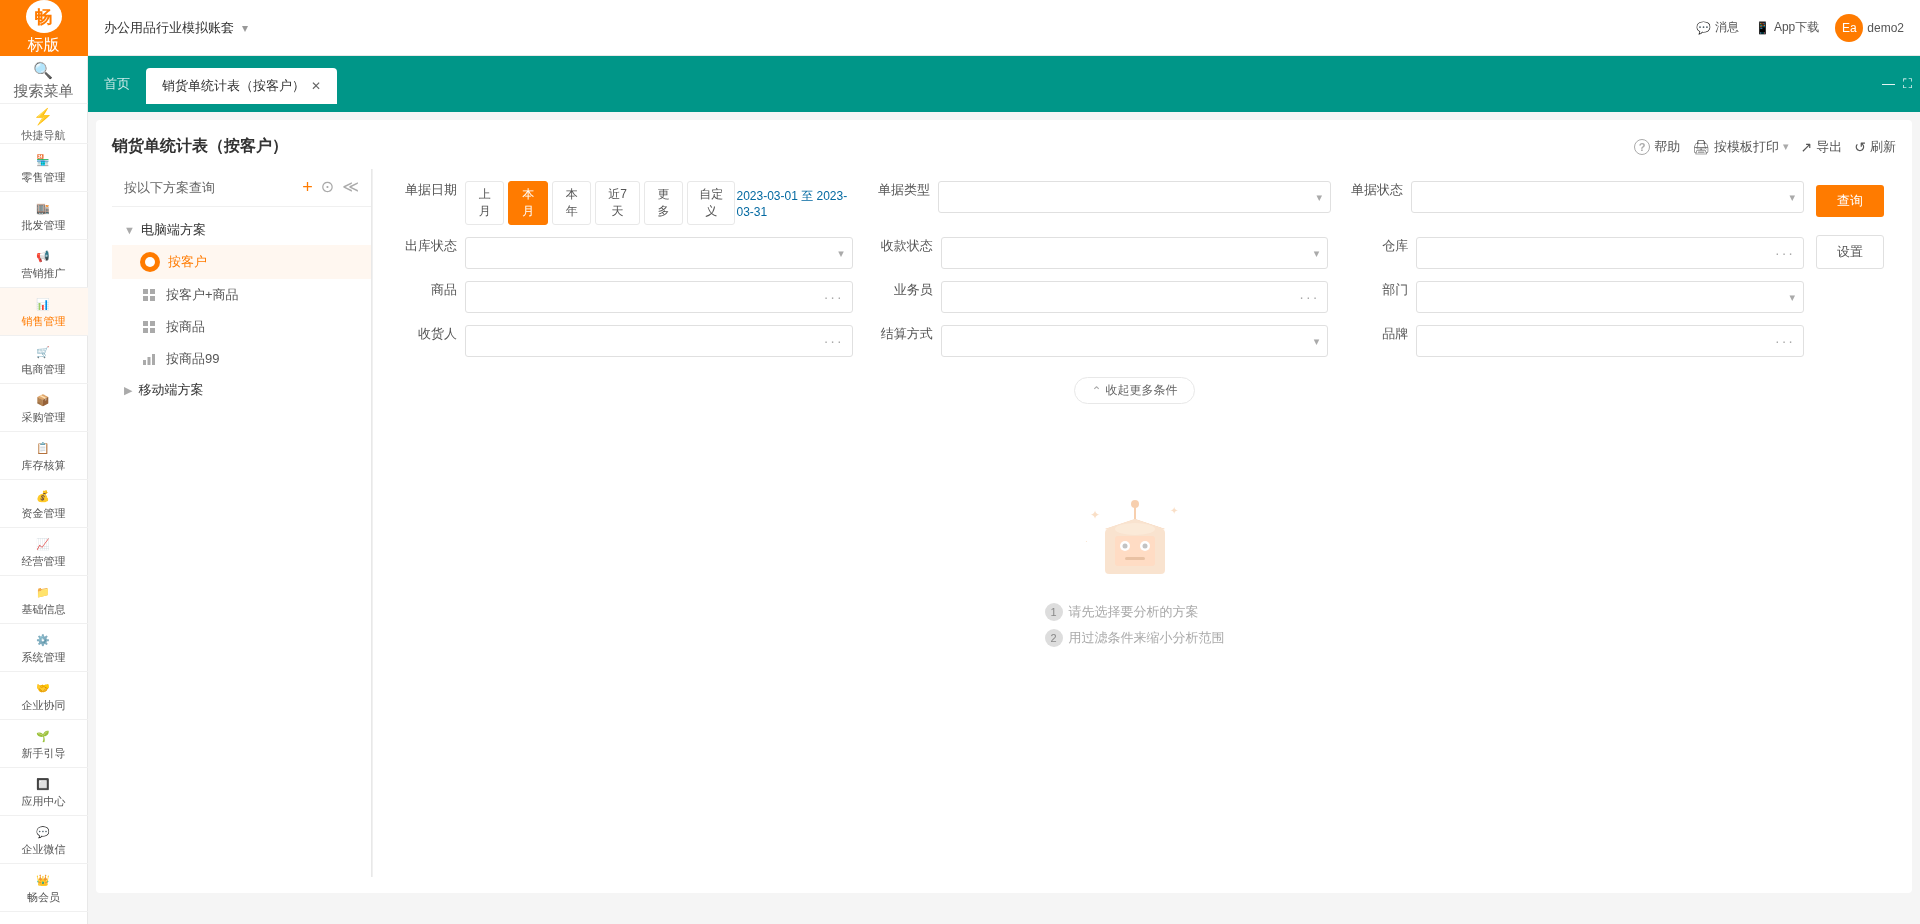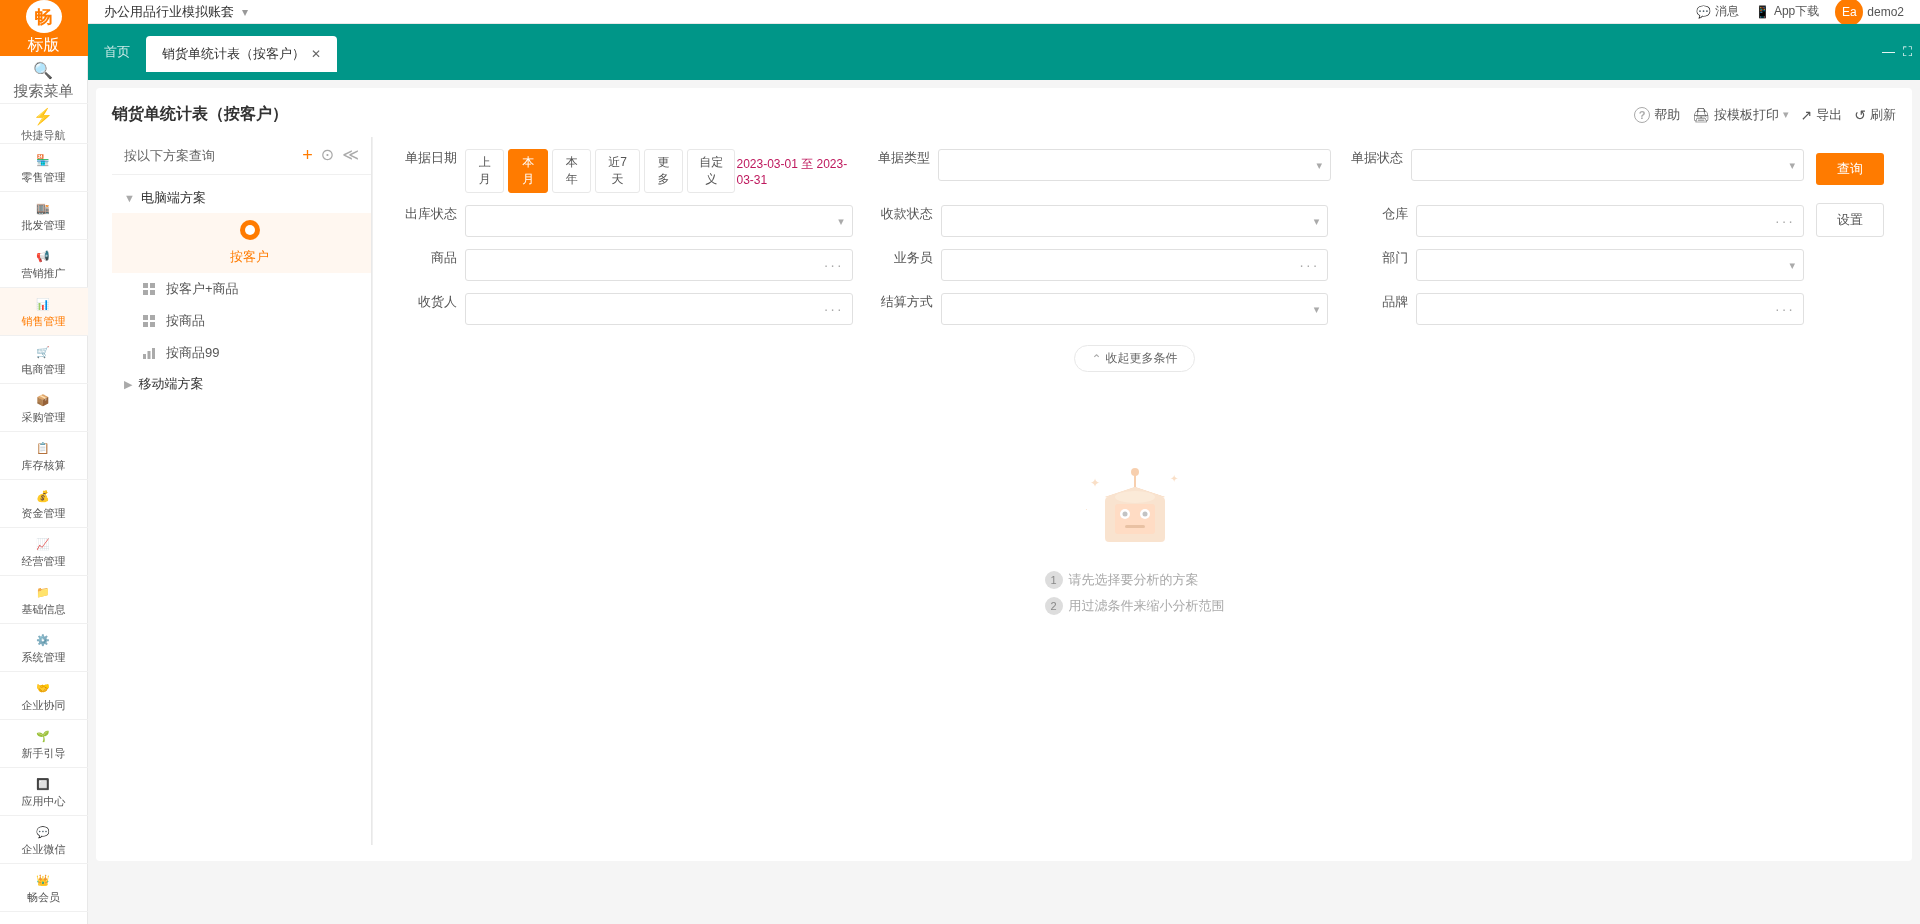--- a/index.html
+++ b/index.html
@@ -19,21 +19,21 @@
     .sidebar-item span { font-size: 11px; color: #555; margin-top: 3px; }
     .sidebar-item.active { background: #fff7f0; }
     .sidebar-item.active span { color: #ff7b00; }
     .sidebar-item-icon { font-size: 18px; color: #888; }
     .sidebar-item.active .sidebar-item-icon { color: #ff7b00; }
 
     
     .main-area { flex: 1; display: flex; flex-direction: column; height: 924px; overflow: hidden; }
 
     
-    .top-header { height: 24px; background: #fff; display: flex; align-items: center; justify-content: space-between; padding: 0 16px; border-bottom: 1px solid #e8e8e8; flex-shrink: 0; }
+    .top-header { height: 56px; background: #fff; display: flex; align-items: center; justify-content: space-between; padding: 0 16px; border-bottom: 1px solid #e8e8e8; flex-shrink: 0; }
     .header-left { display: flex; align-items: center; gap: 8px; }
     .header-title { font-size: 13px; color: #333; }
     .header-dropdown { font-size: 12px; color: #999; cursor: pointer; }
     .header-right { display: flex; align-items: center; gap: 16px; }
     .header-action { display: flex; align-items: center; gap: 4px; cursor: pointer; color: #555; font-size: 13px; }
     .header-action span { font-size: 12px; }
     .user-avatar { width: 28px; height: 28px; border-radius: 50%; background: #ff7b00; display: flex; align-items: center; justify-content: center; color: #fff; font-size: 11px; }
 
     
     .tab-bar { height: 56px; background: #009688; display: flex; align-items: center; padding: 0 0; flex-shrink: 0; }
@@ -57,35 +57,35 @@
     .left-panel { width: 260px; background: #fff; border-right: 1px solid #e8e8e8; padding: 0; flex-shrink: 0; }
     .left-panel-header { display: flex; align-items: center; justify-content: space-between; padding: 8px 12px; border-bottom: 1px solid #f0f0f0; }
     .left-panel-title { font-size: 13px; color: #666; }
     .left-panel-actions { display: flex; gap: 8px; }
     .left-panel-action { font-size: 16px; color: #aaa; cursor: pointer; }
 
     .tree-section { padding: 8px 0; }
     .tree-group { margin-bottom: 0; }
     .tree-group-header { display: flex; align-items: center; gap: 6px; padding: 6px 12px; cursor: pointer; font-size: 13px; color: #333; }
     .tree-item { display: flex; align-items: center; gap: 8px; padding: 7px 12px 7px 28px; cursor: pointer; font-size: 13px; color: #555; }
-    .tree-item.active { color: #ff7b00; background: #fff7f0; flex-direction: column; }
+    .tree-item.active { color: #ff7b00; background: #fff7f0; }
     .tree-item-icon-inner { width: 18px; height: 18px; display: flex; align-items: center; justify-content: center; color: #888; font-size: 13px; }
 
     
     .right-panel { flex: 1; padding: 0 12px 12px 12px; background: #fff; }
 
     
     .filter-area { background: #fff; padding: 12px 0; }
     .filter-row { display: flex; align-items: flex-start; margin-bottom: 12px; gap: 0; }
     .filter-label { width: 80px; font-size: 13px; color: #555; text-align: right; padding-right: 8px; flex-shrink: 0; }
     .filter-control { flex: 1; display: flex; align-items: center; }
     .filter-date { display: flex; align-items: center; gap: 4px; }
     .date-btn { padding: 4px 10px; font-size: 12px; border: 1px solid #e8e8e8; border-radius: 3px; cursor: pointer; color: #555; background: #fff; }
     .date-btn.active { background: #ff7b00; color: #fff; border-color: #ff7b00; }
-    .date-range { font-size: 12px; color: #be185d; margin-left: 1px; }
+    .date-range { font-size: 12px; color: #0369a1; margin-left: 1px; }
     .filter-select { flex: 1; border: 1px solid #e0e0e0; border-radius: 3px; padding: 5px 8px; font-size: 13px; color: #555; display: flex; align-items: center; justify-content: space-between; cursor: pointer; background: #fff; min-height: 32px; }
     .filter-select .arrow { color: #aaa; font-size: 11px; }
     .filter-select .dots { color: #aaa; font-size: 14px; letter-spacing: 2px; }
 
     
     .collapse-bar { text-align: center; padding: 8px 0; }
     .collapse-btn { display: inline-flex; align-items: center; gap: 4px; font-size: 12px; color: #666; cursor: pointer; border: 1px solid #e8e8e8; border-radius: 20px; padding: 4px 16px; background: #fff; }
     .btn-query { background: #ff7b00; color: #fff; border: none; border-radius: 3px; padding: 7px 20px; font-size: 13px; cursor: pointer; white-space: nowrap; }
     .btn-settings { background: #fff; color: #555; border: 1px solid #e0e0e0; border-radius: 3px; padding: 7px 20px; font-size: 13px; cursor: pointer; white-space: nowrap; }
 

